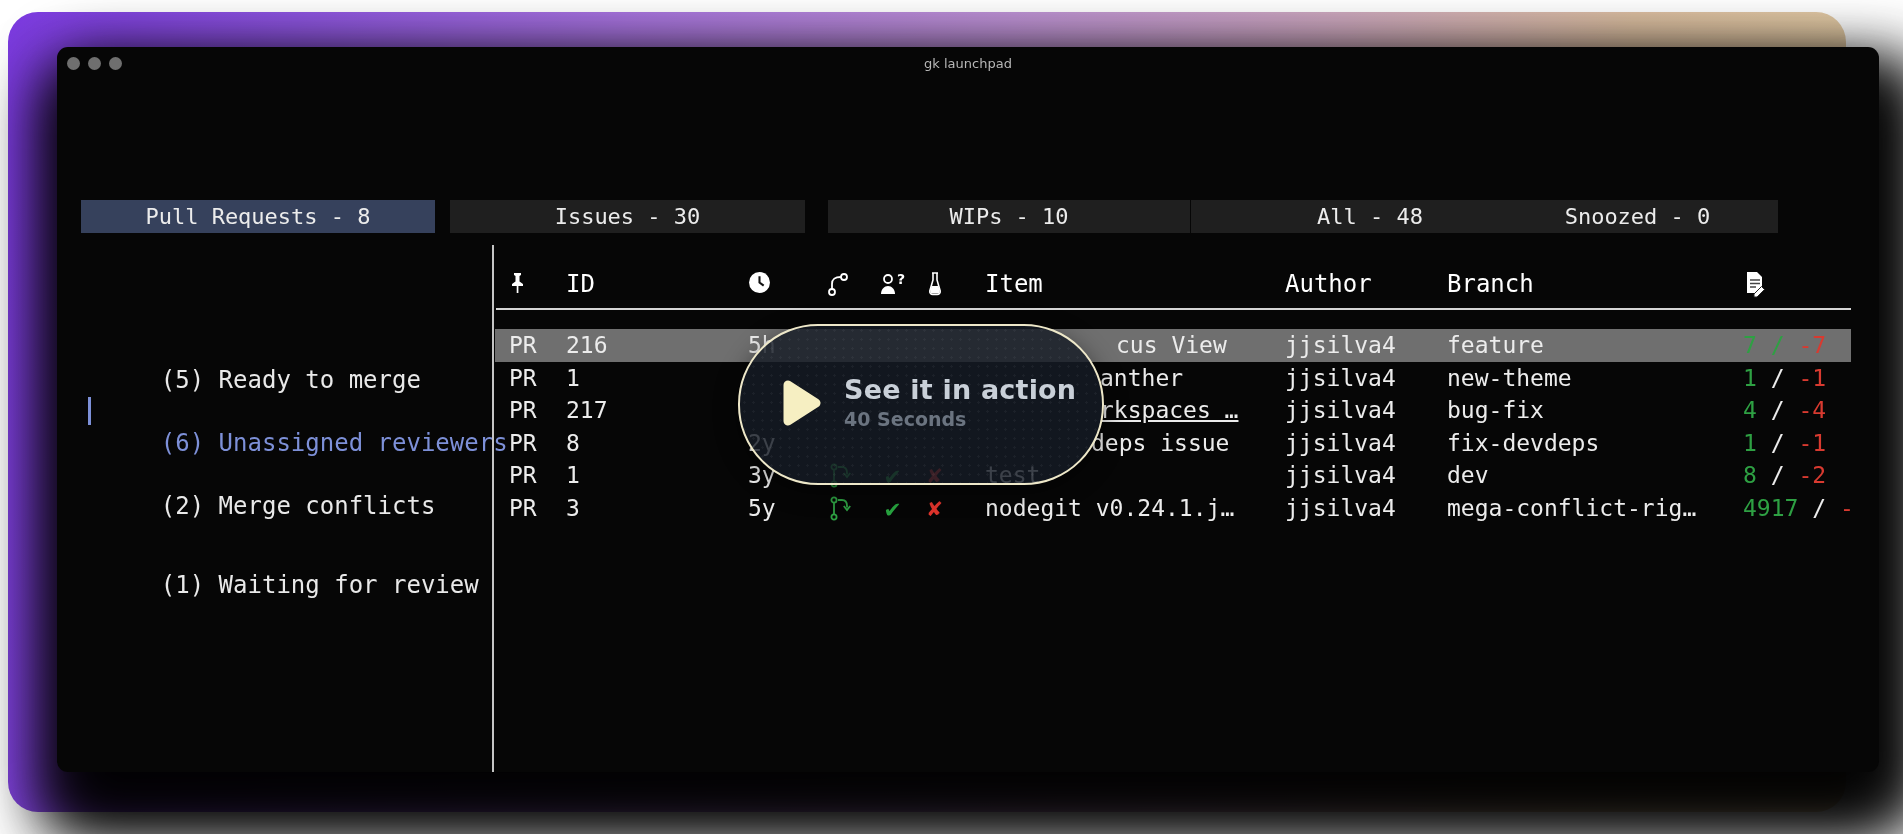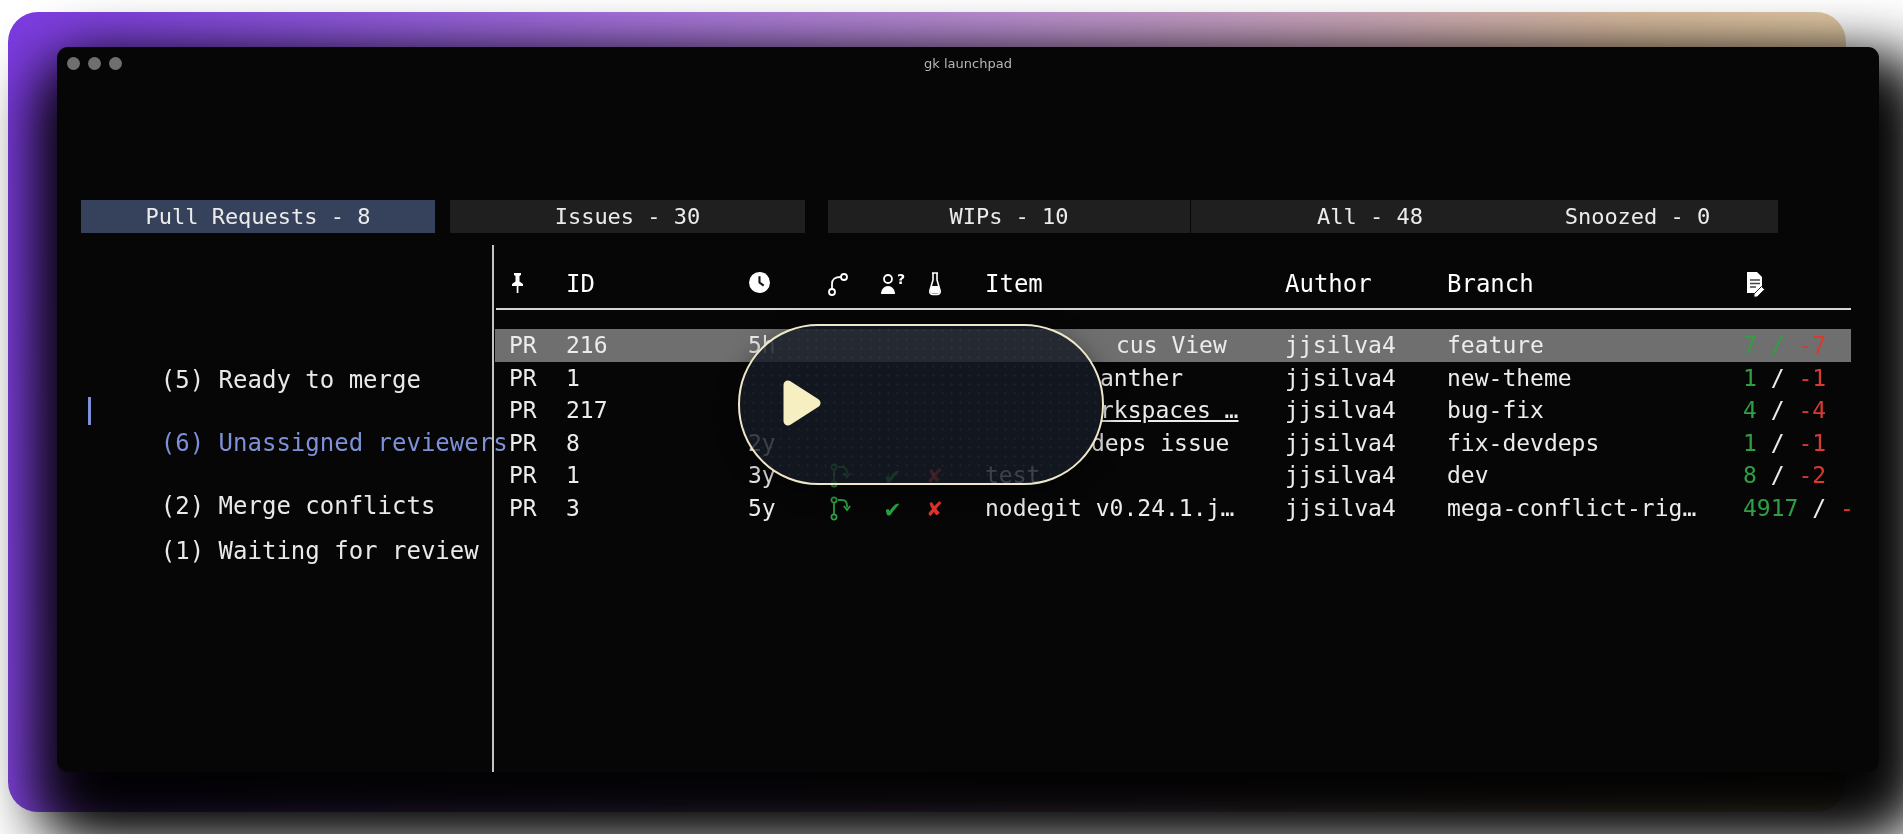--- a/index.html
+++ b/index.html
@@ -82,21 +82,21 @@
       <div id="sidebar">
           <div class="side-item" style="top: 285px;">
     <span class="side-label">(5) Ready to merge</span>
   </div>
           <div class="side-item selected" style="top: 348px;">
     <span class="cursor-bar"></span><span class="side-label">(6) Unassigned reviewers</span>
   </div>
           <div class="side-item" style="top: 411px;">
     <span class="side-label">(2) Merge conflicts</span>
   </div>
-          <div class="side-item" style="top: 456px;">
+          <div class="side-item" style="top: 490px;">
     <span class="side-label">(1) Waiting for review</span>
   </div>
         </div>
       <div class="vdivider"></div>
 
       <div class="thead">
         <span class="hicon h-pin">
           <svg width="19" height="24" viewBox="0 0 19 24">
               <path d="M6 2h7v2l-1.5 1v5.5L15 13v2H4v-2l3.5-2.5V5L6 4z" fill="#fff"></path>
               <rect x="8.7" y="15" width="1.7" height="7" fill="#fff"></rect>
@@ -228,17 +228,21 @@
     <span class="c c-diff"><span class="add">4917</span><span class="slash"> / </span><span class="del">-4917</span></span>
   </div>
         </div>
 
       <div class="overlay">
         <span class="play">
           <svg width="40" height="52" viewBox="0 0 40 52">
               <path d="M6 8 L34 26 L6 44 Z" fill="#f6efc2" stroke="#f6efc2" stroke-width="9" stroke-linejoin="round"></path>
             </svg>
         </span>
+        <span class="ovl-text">
+          <div class="ovl-title">See it in action</div>
+          <div class="ovl-sub">40 Seconds</div>
+        </span>
       </div>
 
     </div>
   </div>
 </div>
 
 </body></html>

